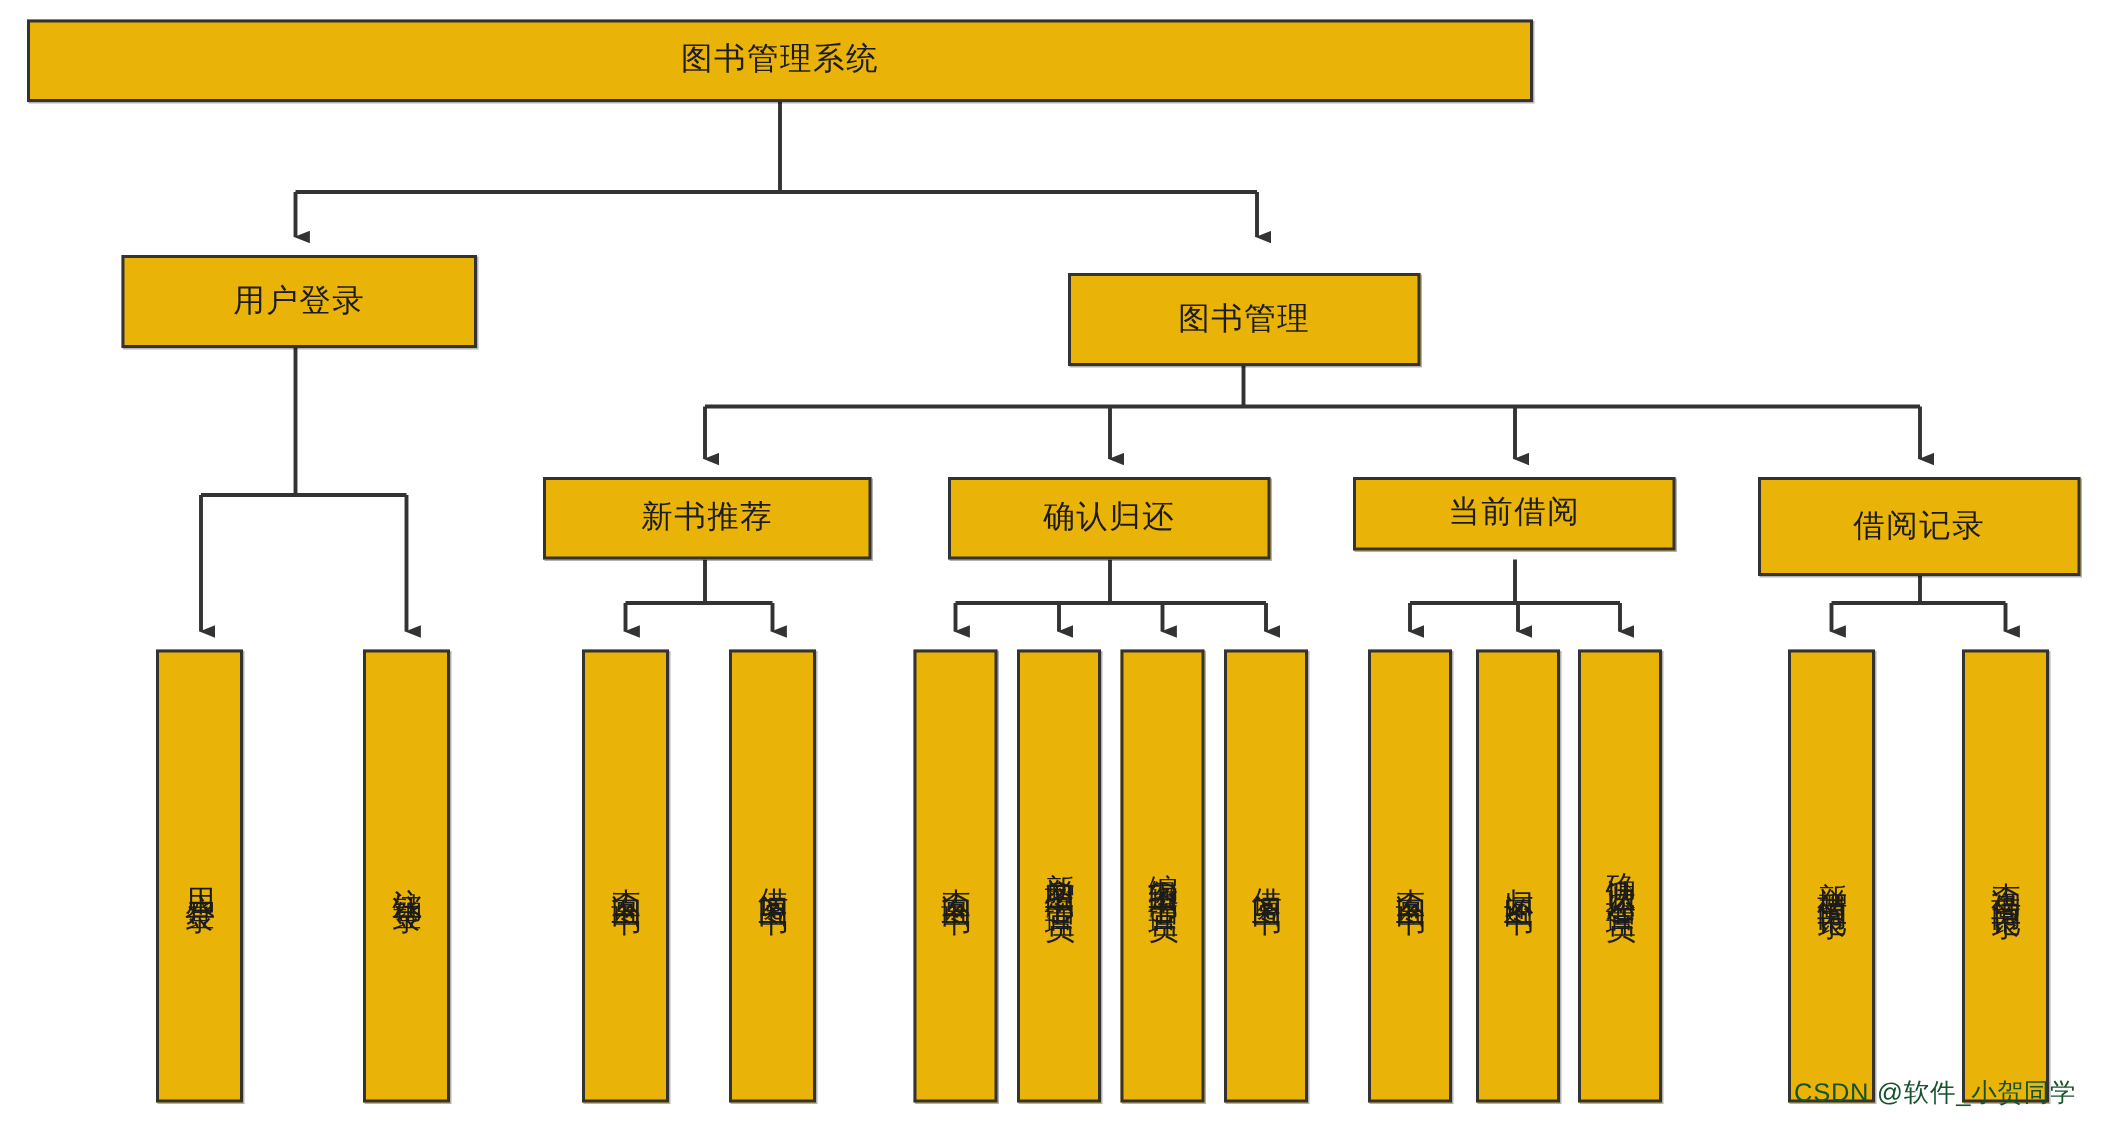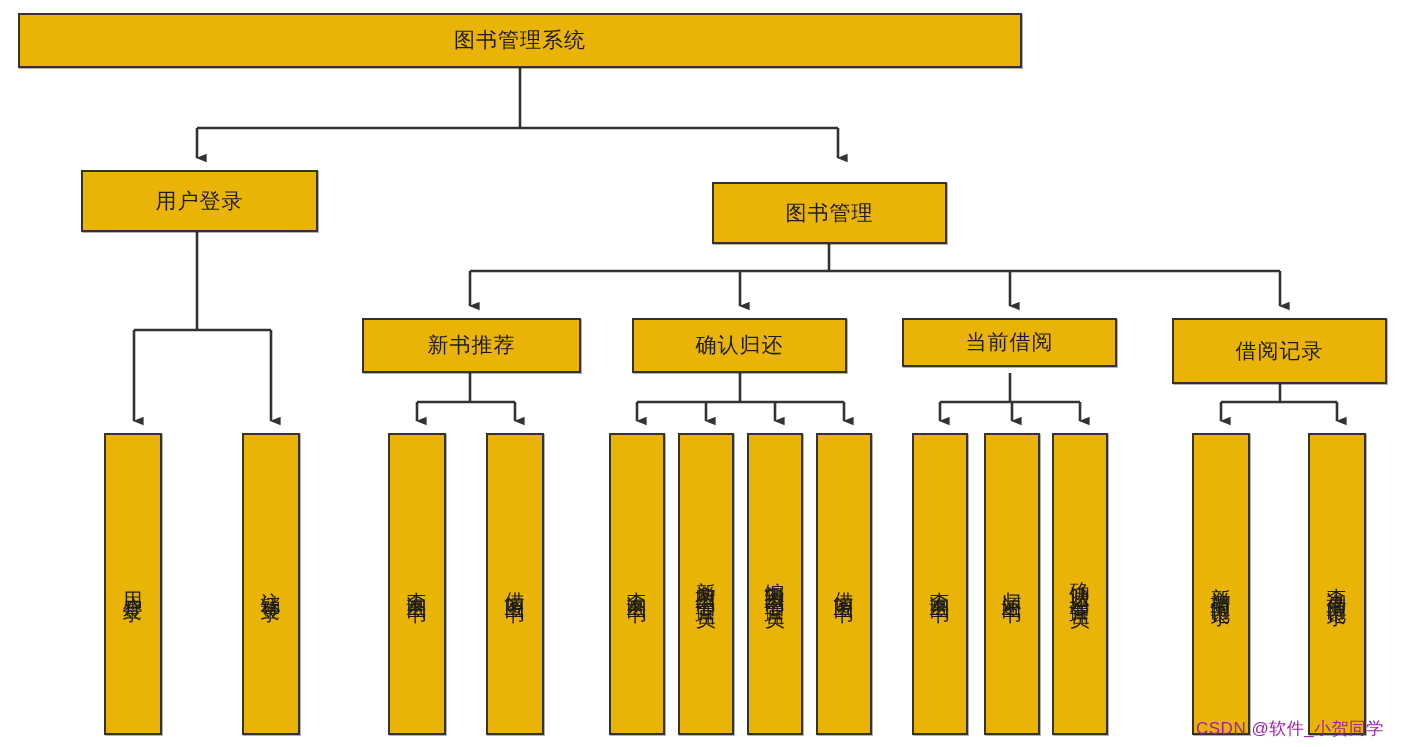--- a/index.html
+++ b/index.html
@@ -57,21 +57,21 @@
     text-orientation: upright;
     font-size: 20px;
     letter-spacing: 4px;
     line-height: 1;
     white-space: nowrap;
     max-height: 100%;
   }
   .watermark {
     position: absolute;
     font-size: 17px;
-    color: #a21caf;
+    color: #14532d;
     letter-spacing: 0.5px;
     white-space: nowrap;
     user-select: none;
   }
 </style>
 </head>
 <body>
 
 <div id="diagram-root">
 

